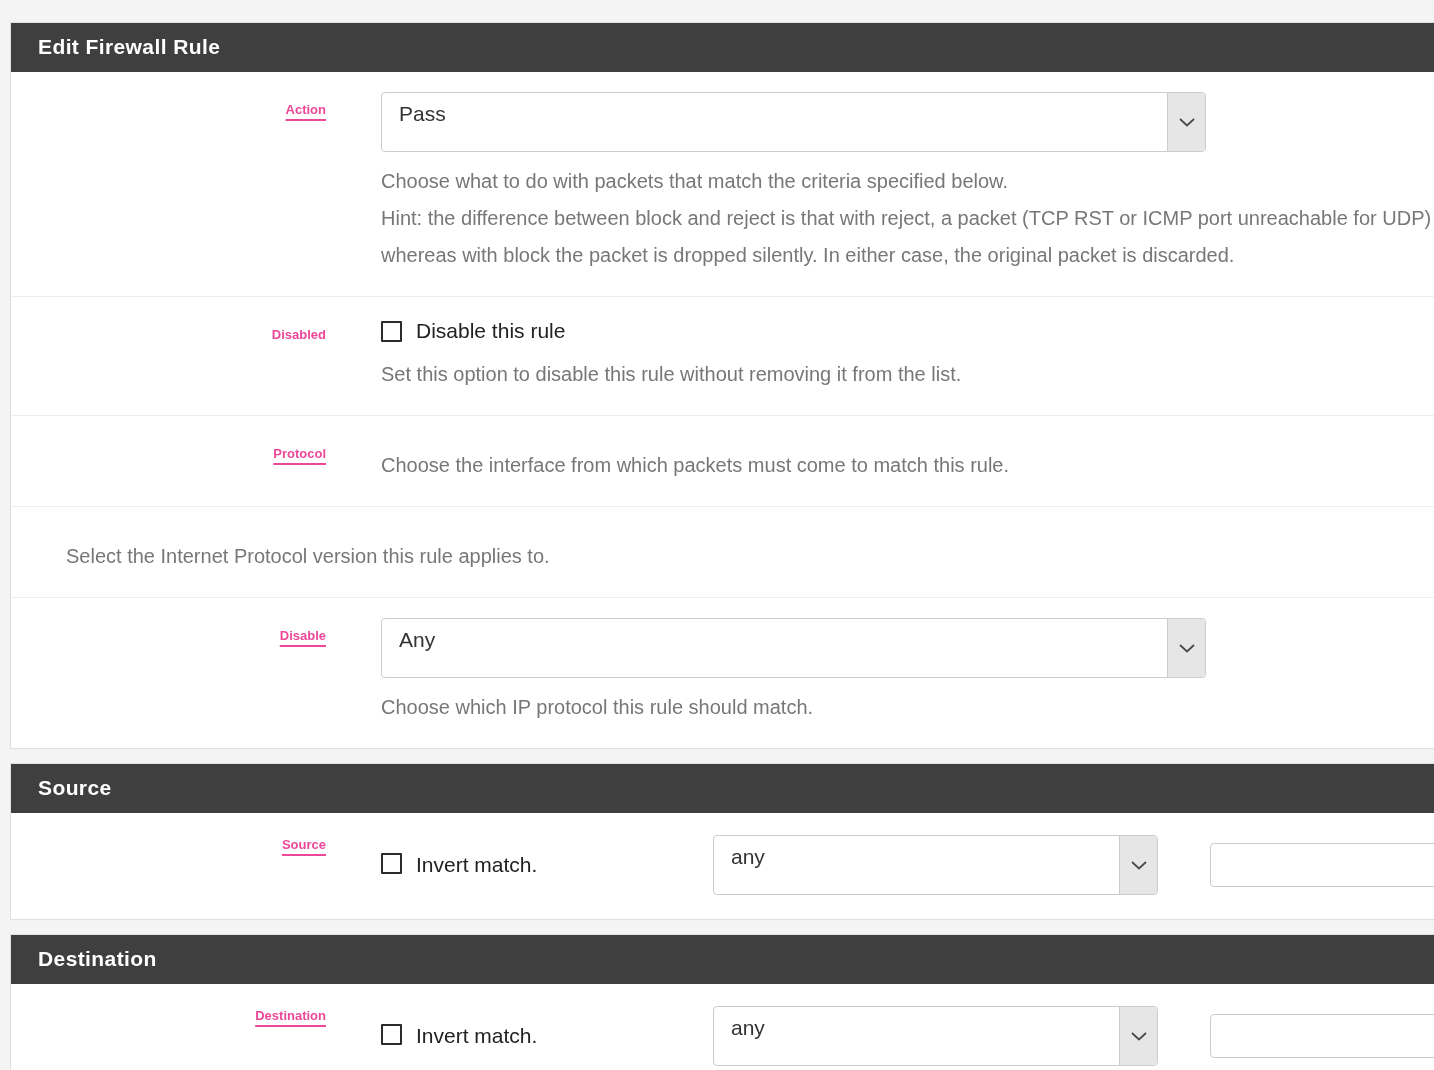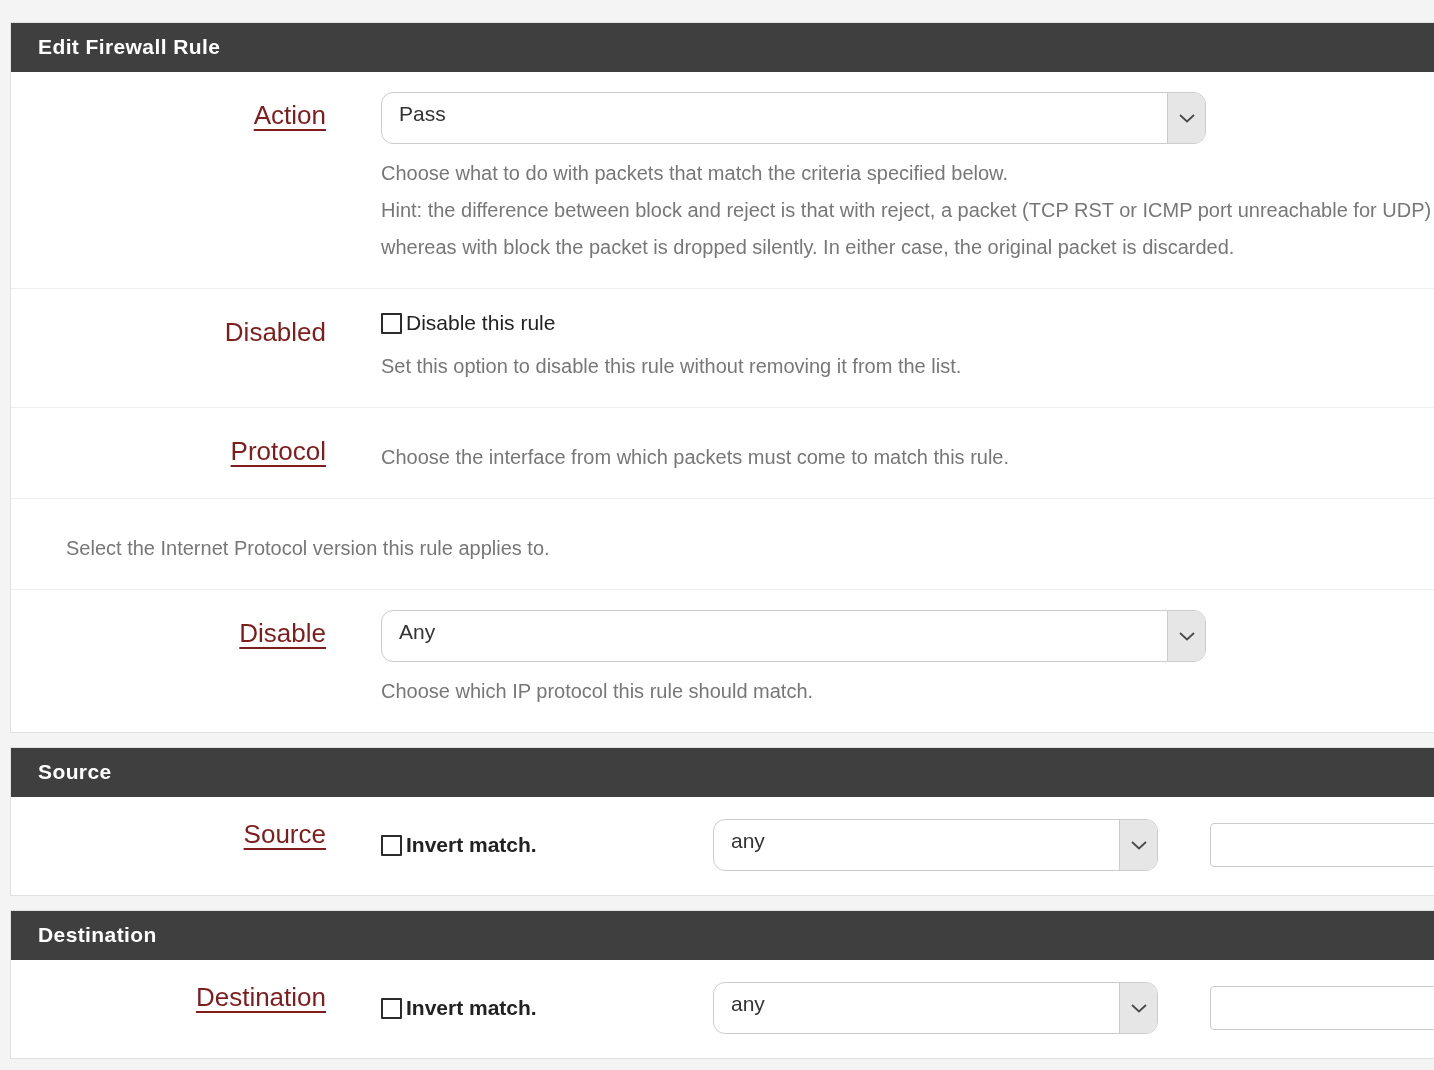--- a/index.html
+++ b/index.html
@@ -52,44 +52,44 @@
   .form-row.compact { padding: 22px 0 24px 0; }
 
   .label-col {
     width: 315px;
     flex: 0 0 315px;
     text-align: right;
     padding-top: 8px;
     padding-right: 0;
   }
   .field-label {
-    font-size: 26px;
-    font-weight: normal;
-    color: #7f1d1d;
+    font-size: 13px;
+    font-weight: bold;
+    color: #ec4899;
   }
   .field-label.linked {
     text-decoration: underline;
     text-underline-offset: 5px;
     text-decoration-thickness: 2px;
   }
 
   .control-col {
     padding-left: 55px;
     flex: 1 1 auto;
     min-width: 0;
   }
 
   
   .select-box {
     position: relative;
     display: block;
-    height: 52px;
+    height: 60px;
     background: #ffffff;
     border: 1px solid #cccccc;
-    border-radius: 12px;
+    border-radius: 4px;
     overflow: hidden;
   }
   .select-box.w-main  { width: 825px; }
   .select-box.w-any   { width: 650px; }
   .select-value {
     display: block;
     padding: 10px 48px 10px 17px;
     font-size: 21px;
     color: #333333;
     line-height: 22px;
@@ -127,40 +127,39 @@
   }
   .checkbox {
     width: 21px;
     height: 21px;
     border: 2px solid #2b2b2b;
     background: #ffffff;
     flex: 0 0 21px;
     border-radius: 1px;
   }
   .check-label {
-    margin-left: 4px;
+    margin-left: 14px;
     font-size: 21px;
     color: #222222;
     white-space: nowrap;
   }
 
   
   .inline-row {
     display: flex;
     align-items: center;
     padding-left: 55px;
     flex: 1 1 auto;
     min-width: 0;
   }
   .invert-group {
     display: flex;
-    align-items: center;
+    align-items: flex-start;
     width: 332px;
     flex: 0 0 332px;
-    font-weight: bold;
   }
   .tail-input {
     margin-left: 52px;
     width: 300px;
     height: 44px;
     background: #ffffff;
     border: 1px solid #cccccc;
     border-radius: 4px;
     flex: 0 0 300px;
   }

